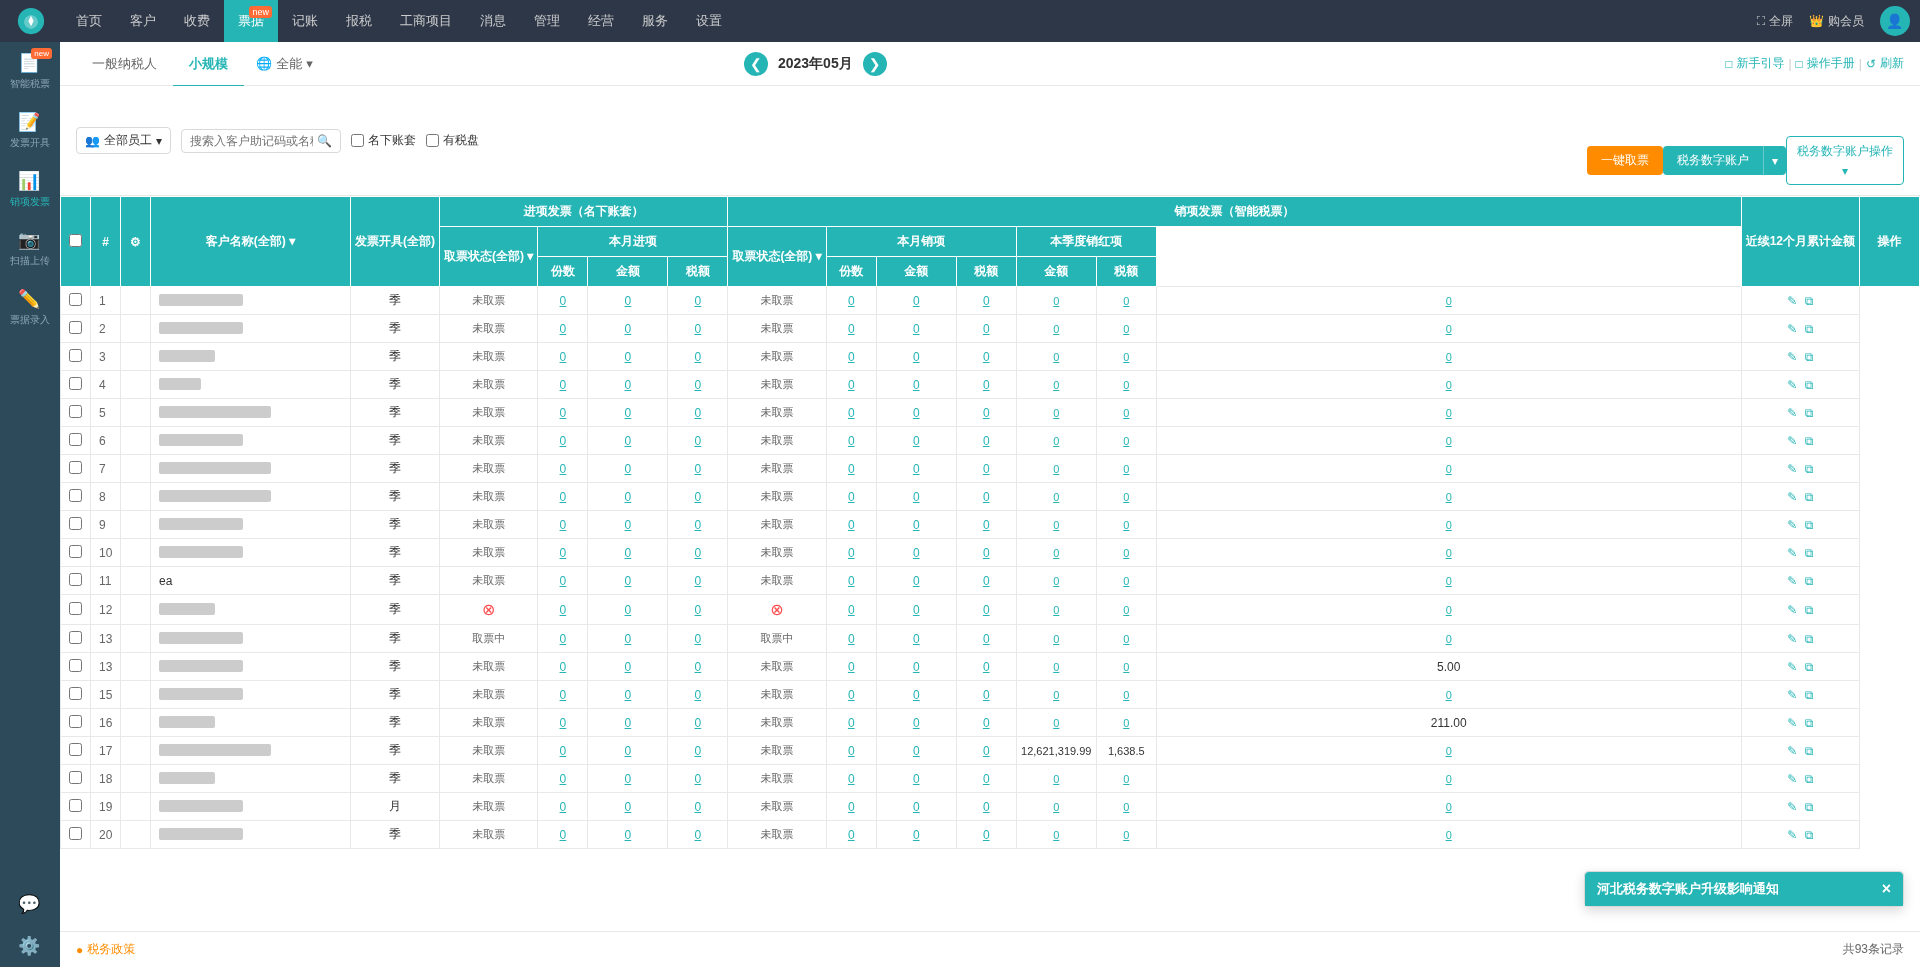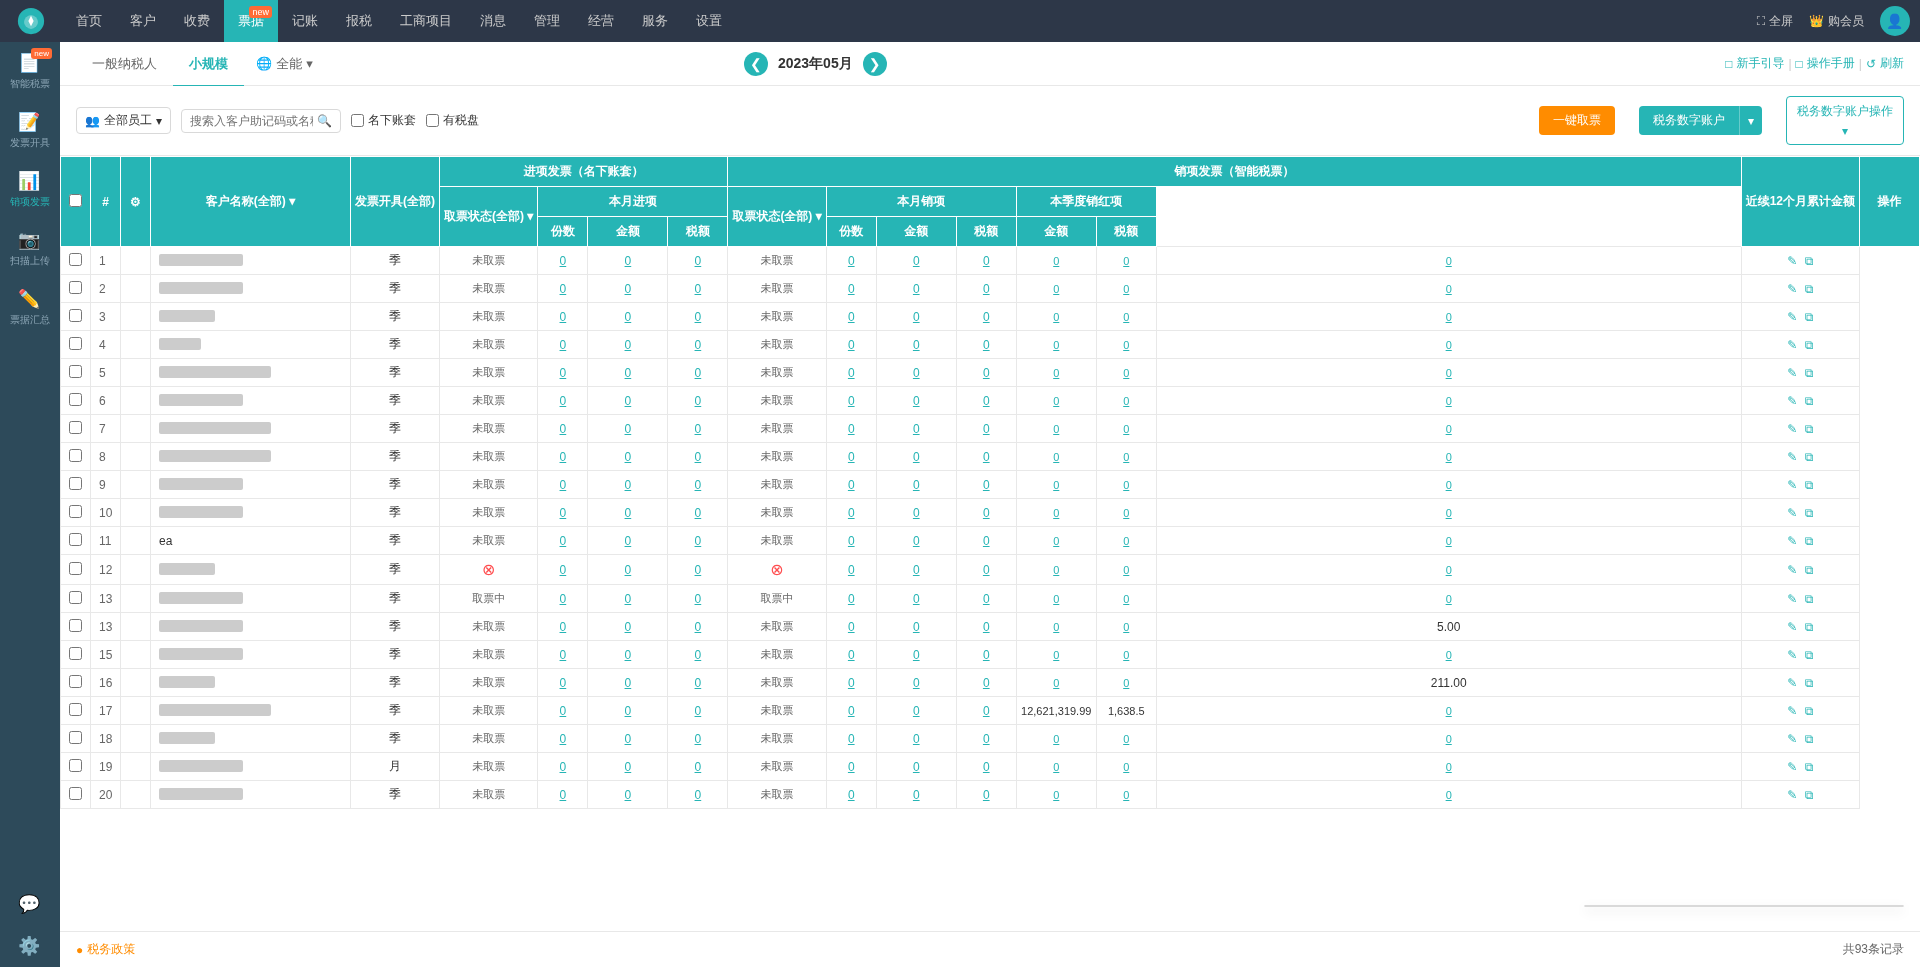--- a/index.html
+++ b/index.html
@@ -165,21 +165,21 @@
     <div class="sidebar-item active">
       <span class="icon">📊</span>
       <span>销项发票</span>
     </div>
     <div class="sidebar-item">
       <span class="icon">📷</span>
       <span>扫描上传</span>
     </div>
     <div class="sidebar-item">
       <span class="icon">✏️</span>
-      <span>票据汇总</span>
+      <span>票据录入</span>
     </div>
     <div class="sidebar-bottom">
       <div class="sidebar-item">
         <span class="icon">💬</span>
       </div>
       <div class="sidebar-item">
         <span class="icon">⚙️</span>
       </div>
     </div>
   </div>
@@ -233,21 +233,21 @@
       </div>
       <label class="checkbox-label">
         <input type="checkbox" style="">
         <span>名下账套</span>
       </label>
       <label class="checkbox-label">
         <input type="checkbox" style="">
         <span>有税盘</span>
       </label>
 
-      <div style="margin-left:auto; display:flex; gap:24px; align-items:center;">
+      <div style="margin-left:auto; display:flex; gap:0; align-items:center;margin-top:40px;">
         <button class="btn-primary">一键取票</button>
         <div class="btn-group-teal">
           <button class="btn-teal">税务数字账户</button>
           <button class="btn-dropdown">▾</button>
         </div>
         <div style="border:1px solid #26b5b5; color:#26b5b5; padding:6px 10px; border-radius:4px; cursor:pointer; font-size:12px; display:flex; align-items:center; gap:4px;flex-direction:column;">
           <span>税务数字账户操作</span>
           <span>▾</span>
         </div>
       </div>
@@ -743,13 +743,17 @@
 
     <div class="bottom-bar">
       <span style="color:#ff8c00;">●</span>
       <a style="color:#ff8c00; cursor:pointer; margin-left:4px;">税务政策</a>
       <span style="margin-left:auto; color:#666;">共93条记录</span>
     </div>
   </div>
 </div>
 
 <div class="notification-popup">
+  <div class="notification-header">
+    <span>河北税务数字账户升级影响通知</span>
+    <span class="notification-close">×</span>
+  </div>
 </div>
 
 </body></html>

